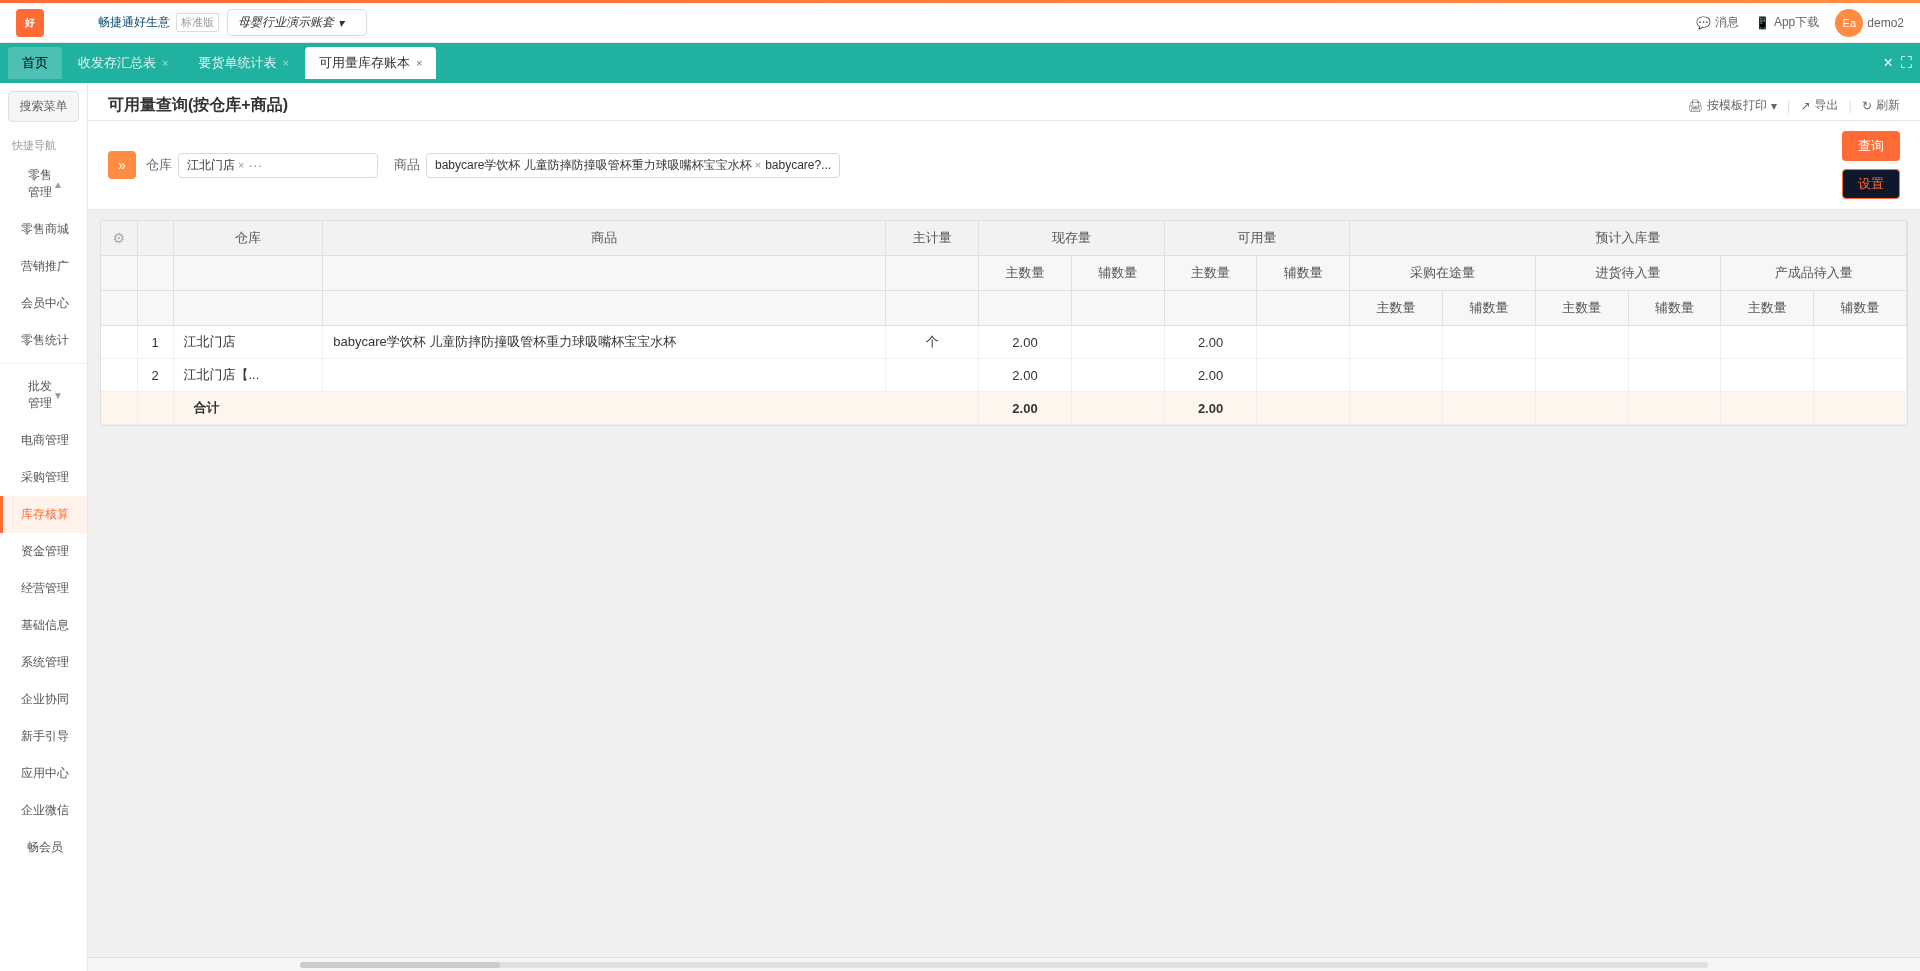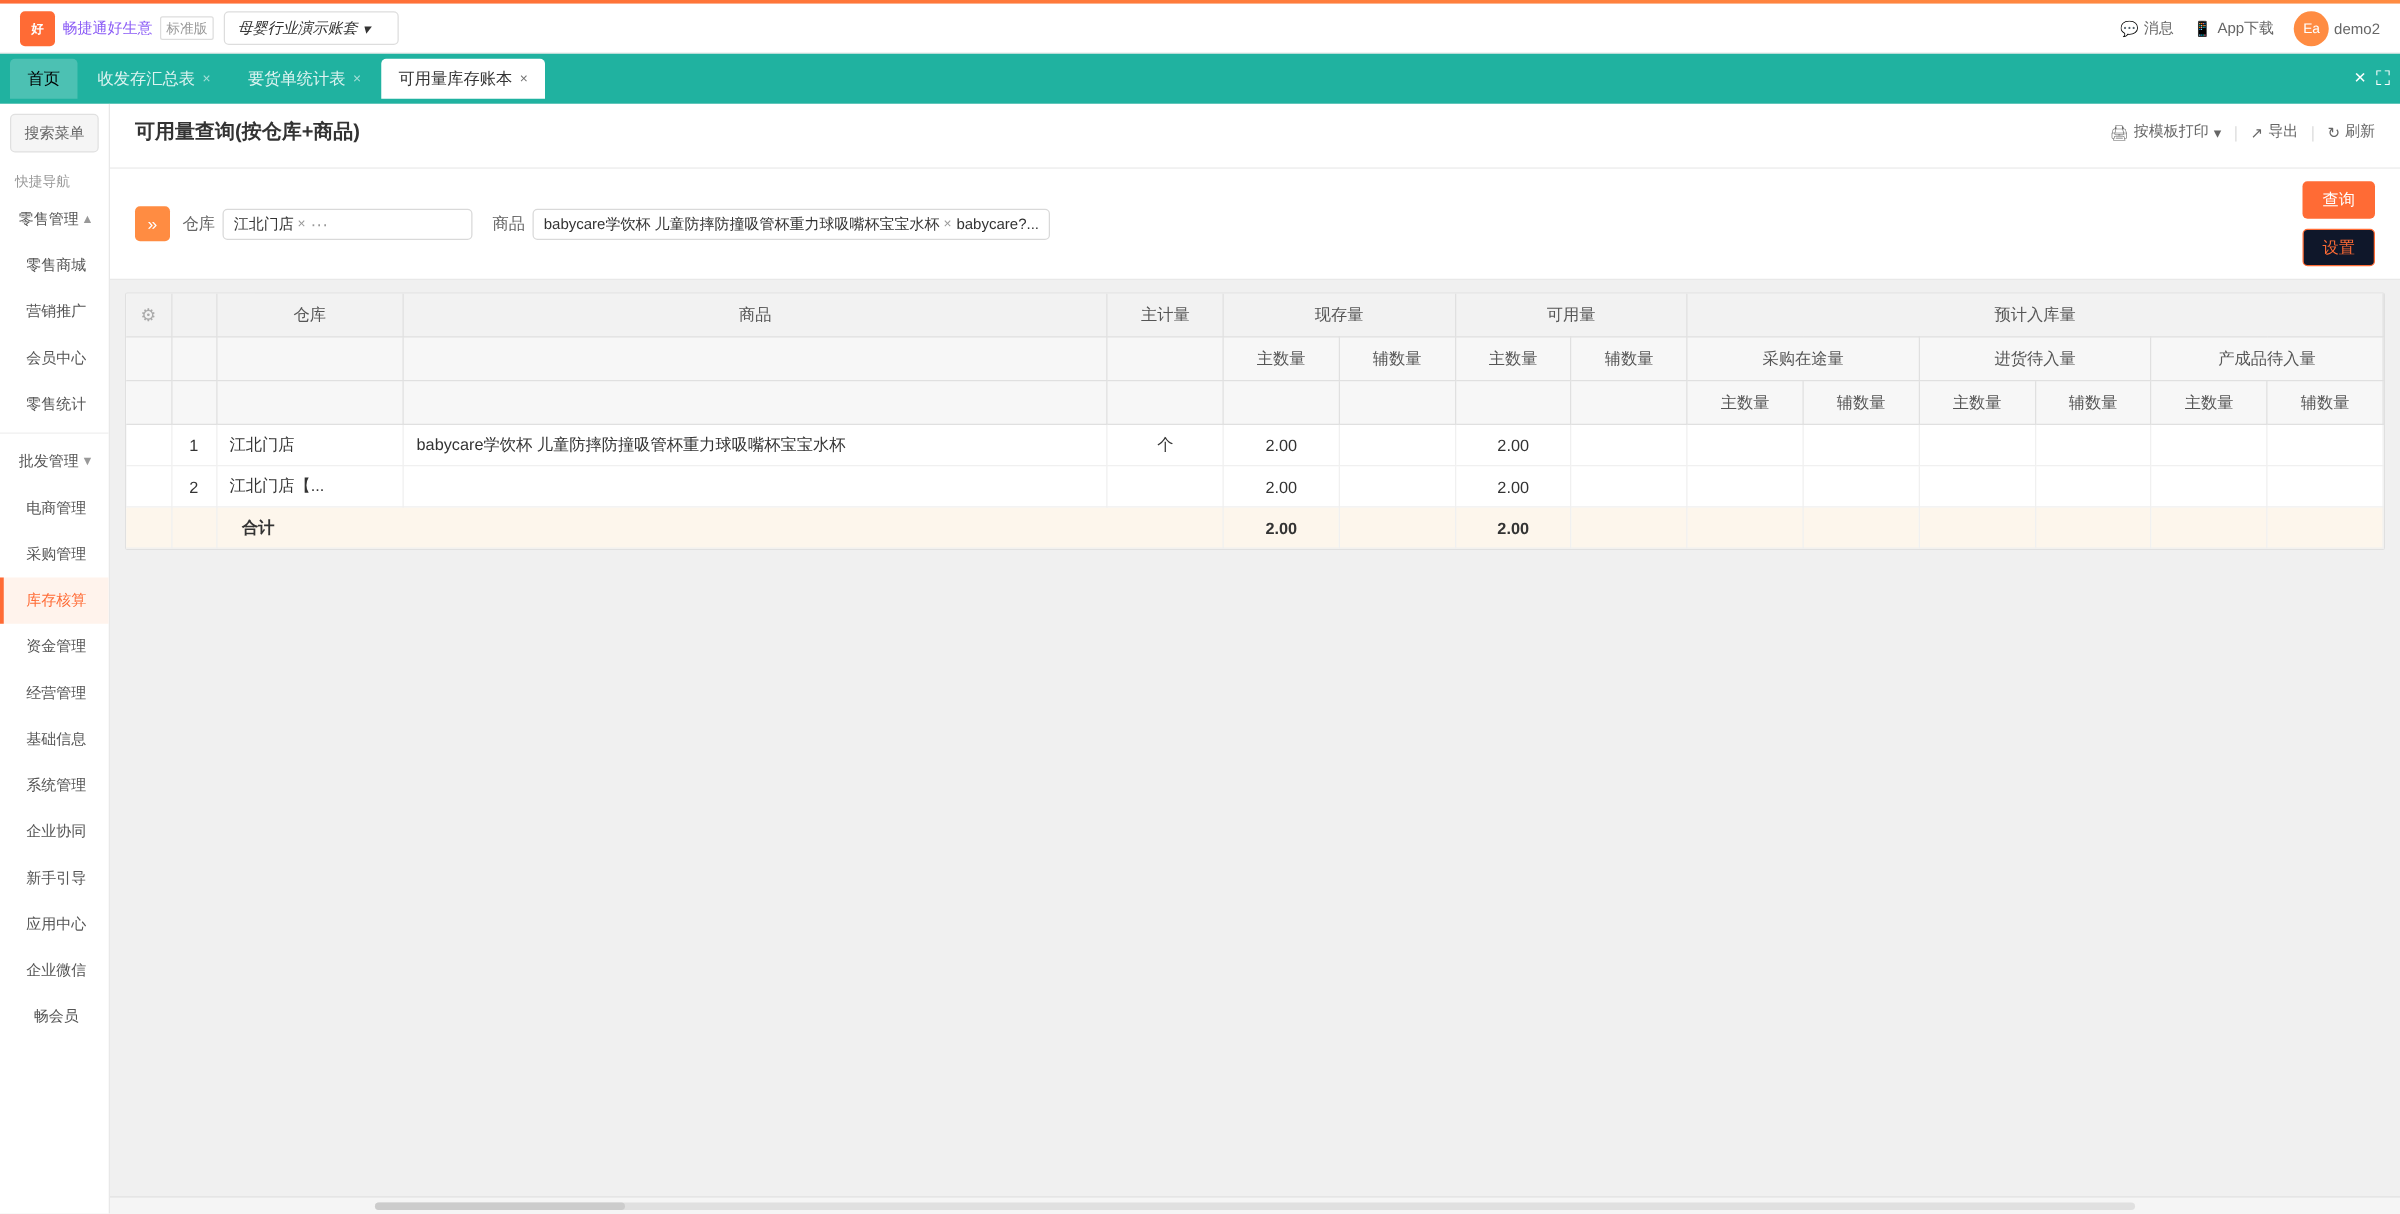--- a/index.html
+++ b/index.html
@@ -3,21 +3,21 @@
   <meta charset="utf-8">
   <style>
     * { box-sizing: border-box; margin: 0; padding: 0; }
     body { font-family: "Microsoft YaHei", Arial, sans-serif; font-size: 13px; background: #f5f5f5; color: #333; display: flex; flex-direction: column; height: 971px; overflow: hidden; }
 
     
     .top-bar { height: 40px; background: #fff; display: flex; align-items: center; justify-content: space-between; padding: 0 16px; border-bottom: 1px solid #e8e8e8; flex-shrink: 0; }
     .top-bar-left { display: flex; align-items: center; gap: 8px; }
     .logo-area { display: flex; align-items: center; gap: 6px; }
     .logo-icon { width: 28px; height: 28px; background: #ff6b35; border-radius: 4px; display: flex; align-items: center; justify-content: center; color: white; font-size: 10px; font-weight: bold; }
-    .logo-text { font-size: 12px; color: #8b5cf6; }
+    .logo-text { font-size: 12px; color: #0c4a6e; margin-left: 48px; }
     .badge { font-size: 11px; color: #999; border: 1px solid #ddd; padding: 1px 4px; border-radius: 2px; }
     .org-selector { display: flex; align-items: center; gap: 4px; padding: 4px 10px; border: 1px solid #ddd; border-radius: 4px; cursor: pointer; background: #fff; font-size: 12px; color: #333; min-width: 140px; font-style: italic; }
     .top-bar-right { display: flex; align-items: center; gap: 16px; font-size: 12px; color: #666; }
     .top-bar-right-item { display: flex; align-items: center; gap: 4px; cursor: pointer; }
     .avatar { width: 28px; height: 28px; border-radius: 50%; background: #ff8c42; display: flex; align-items: center; justify-content: center; color: white; font-size: 11px; }
 
     
     .tab-bar { height: 40px; background: #20b2a0; display: flex; align-items: center; padding: 0 8px; flex-shrink: 0; gap: 2px; }
     .tab { height: 32px; padding: 0 14px; border-radius: 4px 4px 0 0; display: flex; align-items: center; gap: 6px; font-size: 13px; cursor: pointer; color: rgba(255,255,255,0.85); background: transparent; }
     .tab.home { background: rgba(255,255,255,0.2); color: #000000; }
@@ -28,29 +28,29 @@
     
     .main-layout { display: flex; flex: 1; overflow: hidden; }
 
     
     .sidebar { width: 88px; background: #fff; border-right: 1px solid #e8e8e8; display: flex; flex-direction: column; flex-shrink: 0; overflow-y: auto; }
     .sidebar-search { padding: 8px; }
     .sidebar-search-btn { width: 100%; padding: 6px; background: #f5f5f5; border: 1px solid #e0e0e0; border-radius: 4px; text-align: center; font-size: 12px; color: #666; cursor: pointer; }
     .sidebar-nav-label { padding: 8px 12px 4px; font-size: 11px; color: #999; }
     .sidebar-item { padding: 10px 8px; text-align: center; font-size: 12px; color: #555; cursor: pointer; border-left: 3px solid transparent; }
     .sidebar-item.active { background: #fff3ec; color: #ff6b35; border-left: 3px solid #ff6b35; }
-    .sidebar-item.has-arrow { display: flex; align-items: center; justify-content: space-between; padding: 10px 12px; }
+    .sidebar-item.has-arrow { display: flex; align-items: center; justify-content: space-between; padding: 10px 24px; }
     .sidebar-item.has-arrow .arrow { font-size: 10px; color: #999; }
     .sidebar-divider { height: 1px; background: #f0f0f0; margin: 4px 0; }
 
     
     .content { flex: 1; display: flex; flex-direction: column; overflow: hidden; background: #f5f5f5; }
 
     
-    .page-header { background: #fff; padding: 12px 20px 18px; display: flex; align-items: center; justify-content: space-between; border-bottom: 1px solid #e8e8e8; flex-shrink: 0; }
+    .page-header { background: #fff; padding: 12px 20px 4px; display: flex; align-items: center; justify-content: space-between; border-bottom: 1px solid #e8e8e8; flex-shrink: 0; }
     .page-title { font-size: 16px; font-weight: 600; color: #333; }
     .page-actions { display: flex; align-items: center; gap: 10px; }
     .btn-template { display: flex; align-items: center; gap: 4px; font-size: 12px; color: #666; cursor: pointer; }
     .btn-export { display: flex; align-items: center; gap: 4px; font-size: 12px; color: #666; cursor: pointer; }
     .btn-refresh { display: flex; align-items: center; gap: 4px; font-size: 12px; color: #666; cursor: pointer; }
     .btn-divider { color: #ddd; }
 
     
     .filter-area { background: #fff; padding: 10px 20px; border-bottom: 1px solid #e8e8e8; display: flex; align-items: center; gap: 10px; flex-shrink: 0; }
     .filter-toggle { width: 28px; height: 28px; background: #ff8c42; border-radius: 4px; display: flex; align-items: center; justify-content: center; color: white; cursor: pointer; font-size: 14px; }

